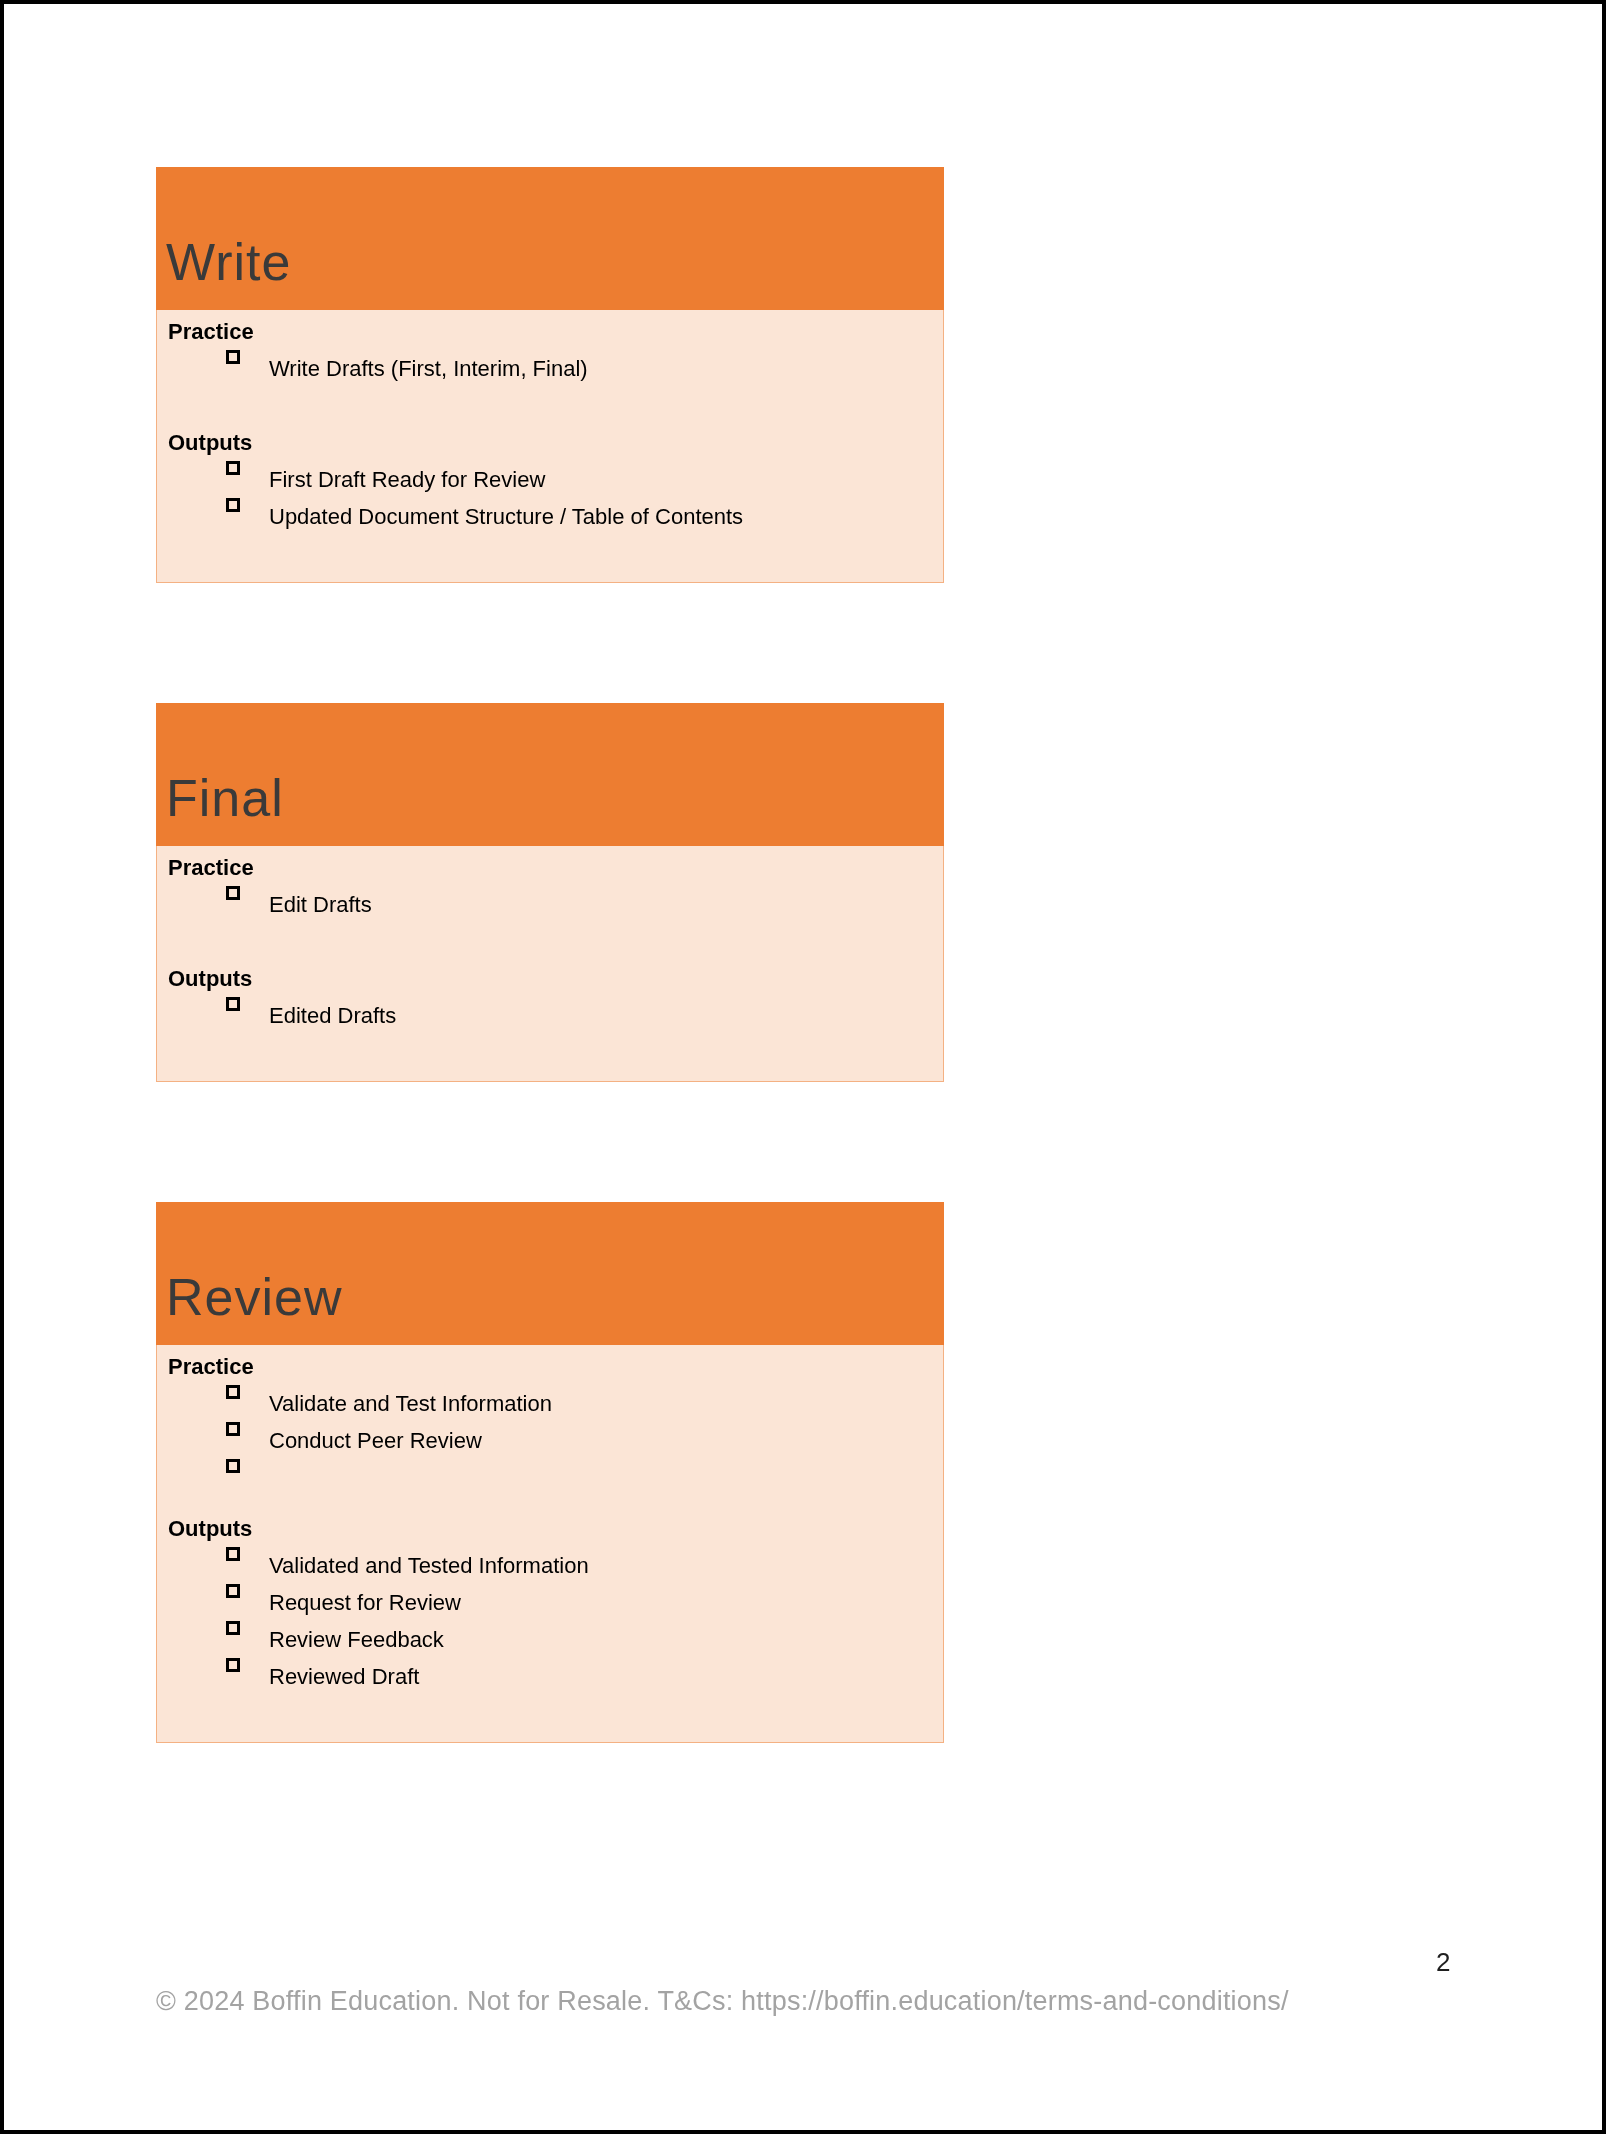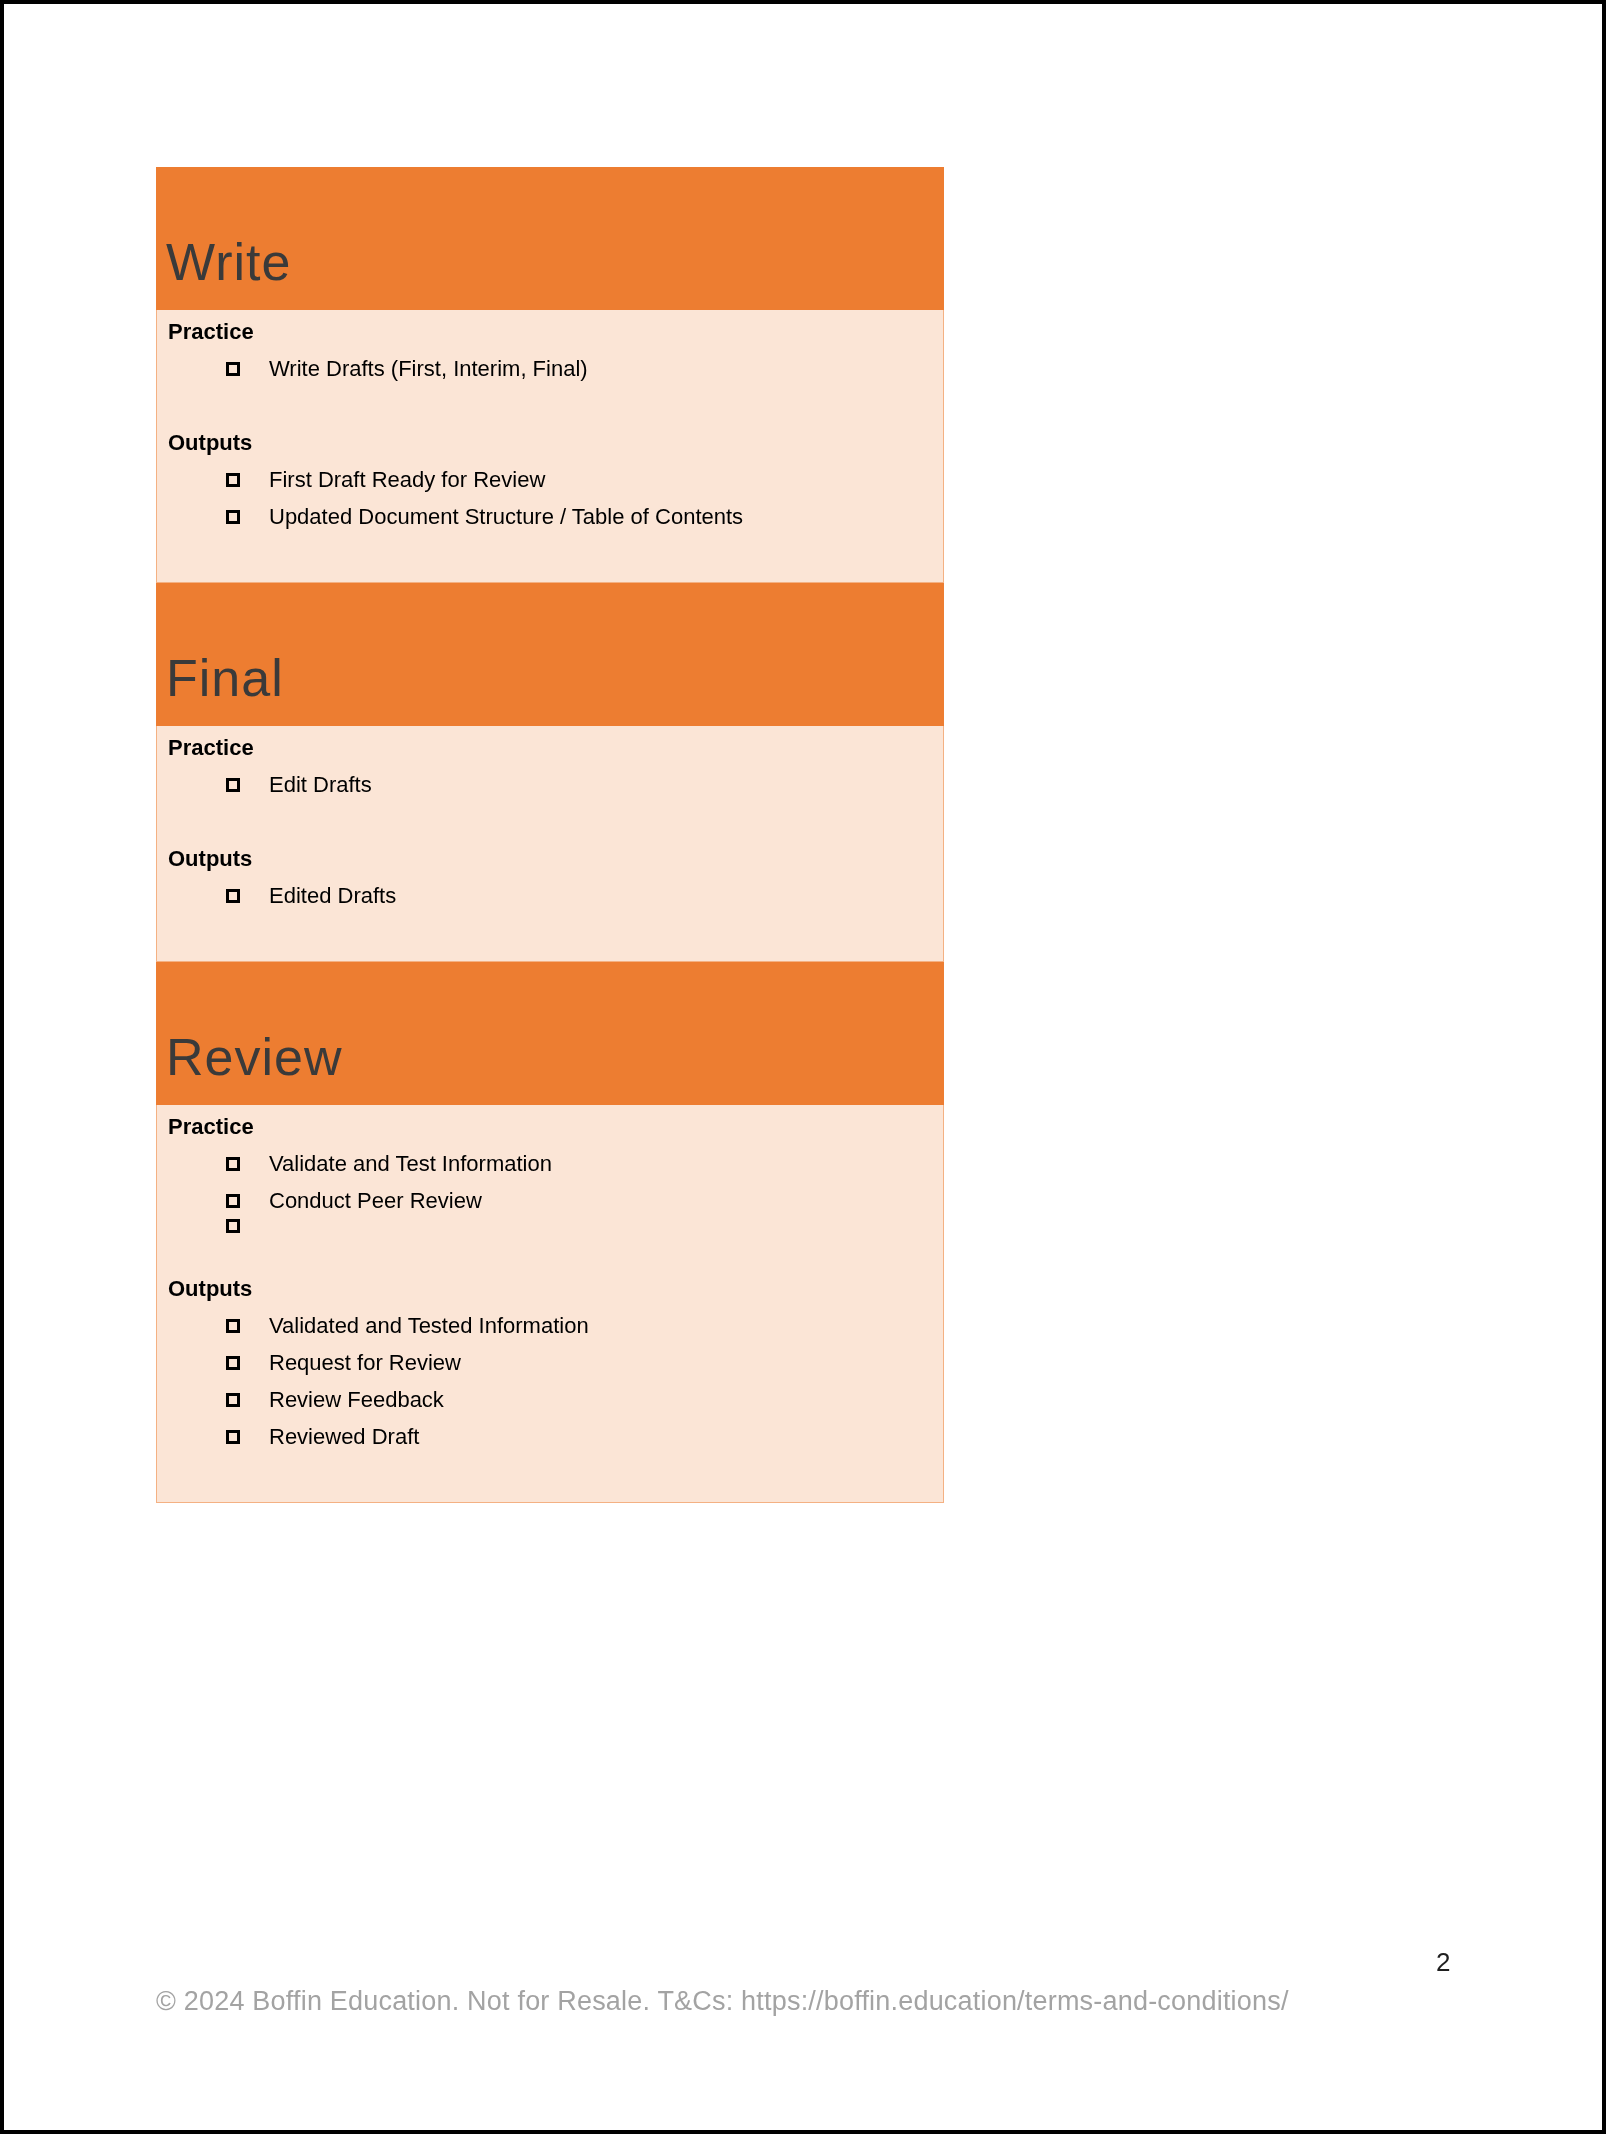--- a/index.html
+++ b/index.html
@@ -20,21 +20,21 @@
     position: relative;
     font-family: "Liberation Sans", sans-serif;
     overflow: hidden;
   }
   .cards {
     position: absolute;
     left: 152px;
     top: 163px;
     width: 788px;
   }
-  .card { }
+  .card { margin-bottom: 120px; }
   .card-header {
     height: 143px;
     background: var(--c-header);
     display: flex;
     align-items: flex-end;
     padding: 0 10px 20px 10px;
   }
   .card-title {
     font-size: 52px;
     font-weight: 400;
@@ -49,21 +49,20 @@
     padding: 3px 10px 47px 11px;
   }
   .section-label {
     font-size: 22px;
     line-height: 37px;
     font-weight: bold;
     color: var(--c-text);
   }
   .item {
     display: flex;
-    align-items: center;
     line-height: 37px;
     font-size: 22px;
     color: var(--c-text);
     padding-left: 58px;
   }
   .checkbox {
     flex: 0 0 auto;
     width: 14px;
     height: 14px;
     border: 3px solid #000;

